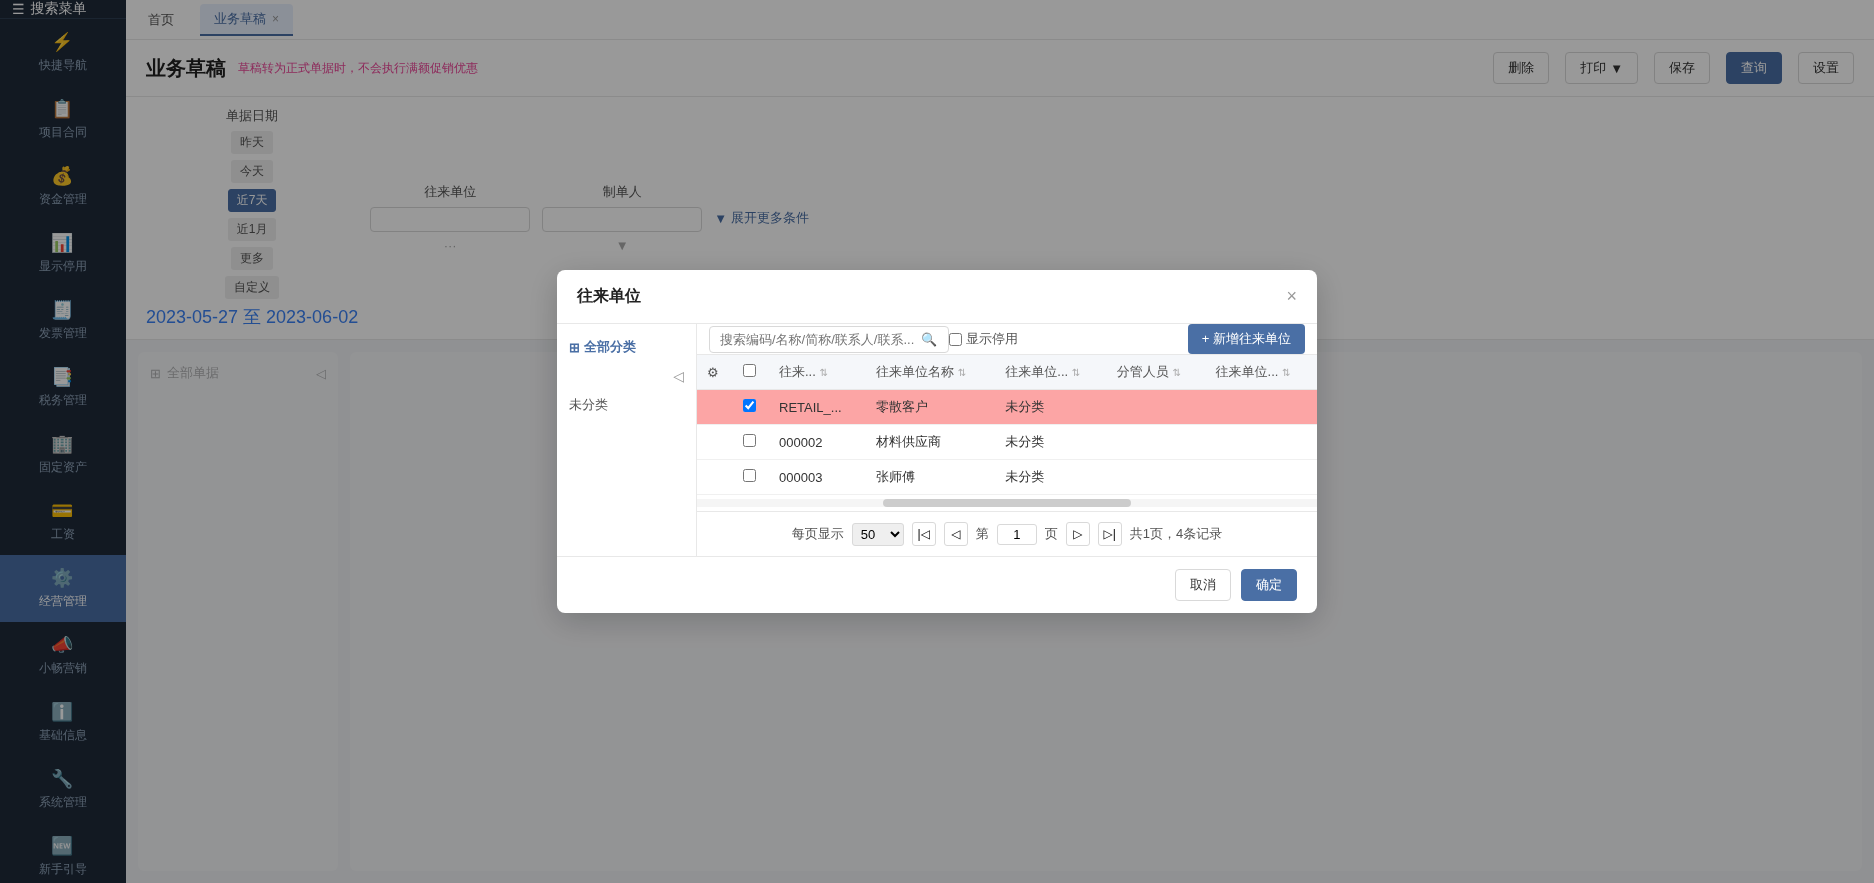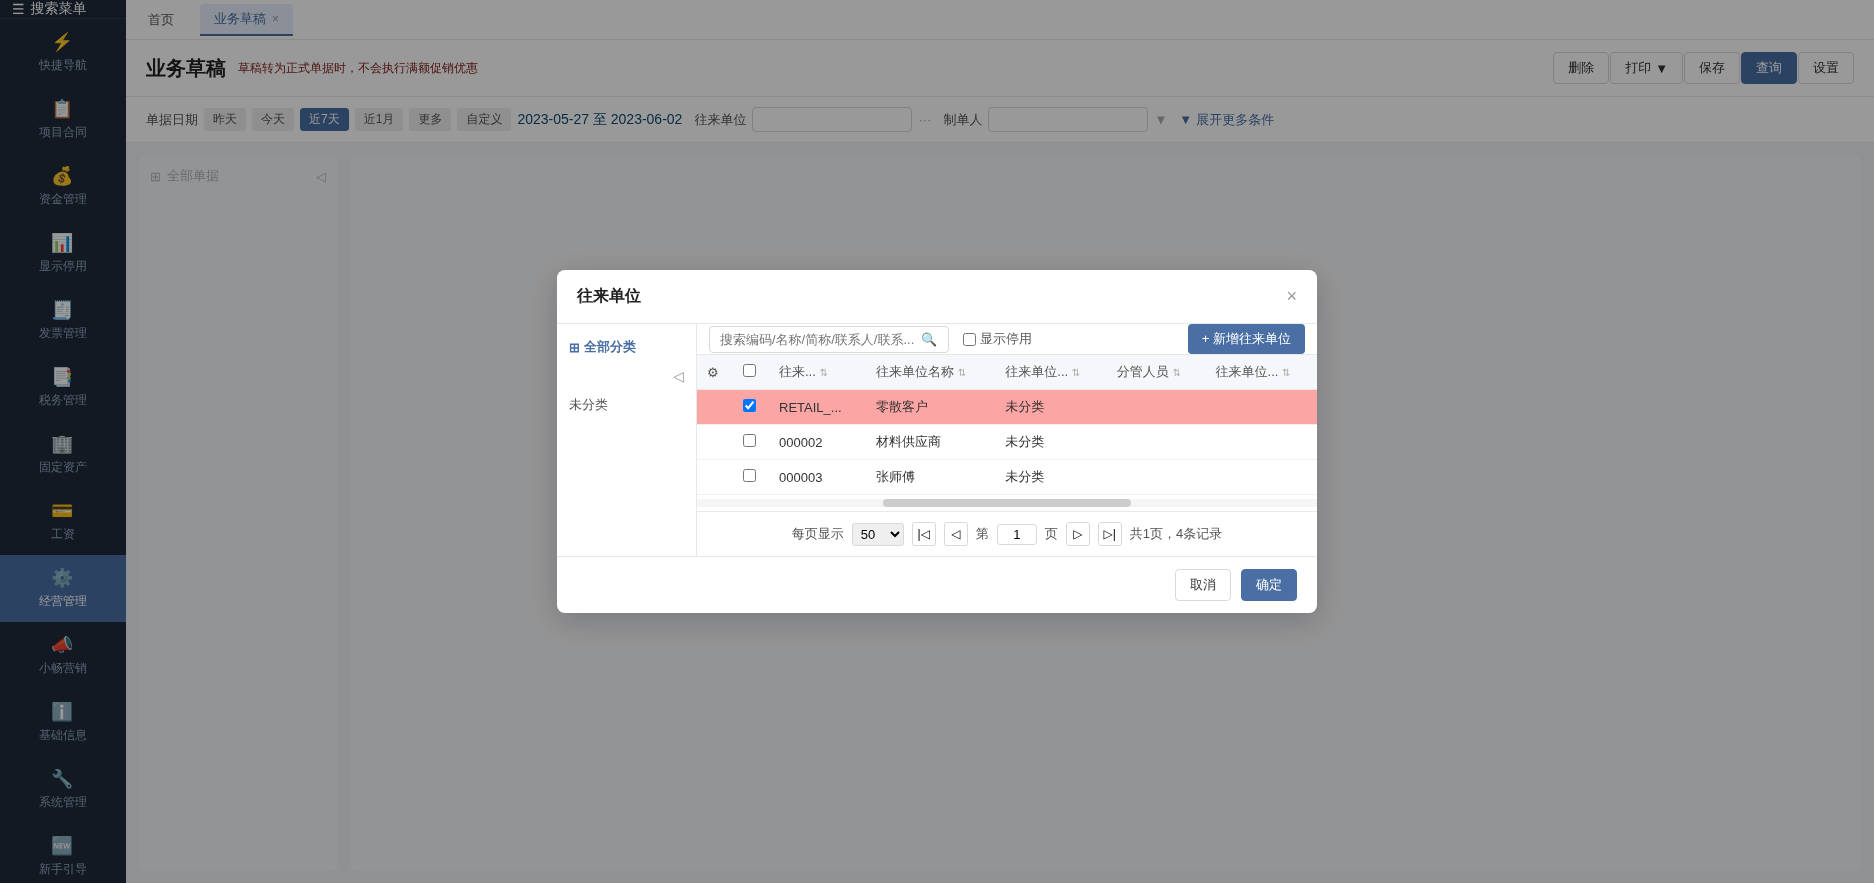--- a/index.html
+++ b/index.html
@@ -77,36 +77,36 @@
     
     .page-header {
       background: #fff;
       padding: 12px 20px;
       display: flex;
       align-items: center;
       justify-content: space-between;
       border-bottom: 1px solid #e8e8e8;
     }
     .page-title { font-size: 20px; font-weight: bold; color: #222; }
-    .page-subtitle { font-size: 12px; color: #7f1d1d; margin-left: 12px; }
-    .header-actions { display: flex; gap: 1px; align-items: center; }
+    .page-subtitle { font-size: 12px; color: #ec4899; margin-left: 12px; }
+    .header-actions { display: flex; gap: 16px; align-items: center; }
     .btn { padding: 6px 14px; border-radius: 4px; font-size: 13px; cursor: pointer; border: 1px solid #d9d9d9; background: #fff; color: #333; display: flex; align-items: center; gap: 4px; }
     .btn-primary { background: #4a6fa5; color: #fff; border-color: #4a6fa5; }
 
     
     .filter-bar {
       background: #fff;
       padding: 10px 20px;
       display: flex;
       align-items: center;
       gap: 12px;
       flex-wrap: wrap;
       border-bottom: 1px solid #e8e8e8;
     }
-    .filter-item { display: flex; align-items: center; gap: 6px; font-size: 13px; color: #555; }
+    .filter-item { display: flex; align-items: center; gap: 6px; font-size: 13px; color: #555; flex-direction: column; }
     .date-btn { padding: 2px 8px; border-radius: 3px; font-size: 12px; cursor: pointer; border: 1px solid transparent; color: #555; }
     .date-btn.active { background: #4a6fa5; color: #fff; border-color: #4a6fa5; }
     .filter-input { border: 1px solid #d9d9d9; border-radius: 4px; padding: 4px 8px; font-size: 13px; width: 160px; }
     .expand-btn { color: #4a6fa5; font-size: 13px; cursor: pointer; display: flex; align-items: center; gap: 4px; }
 
     
     .content-area {
       flex: 1;
       display: flex;
       overflow: hidden;
@@ -185,21 +185,21 @@
     .table-panel {
       flex: 1;
       display: flex;
       flex-direction: column;
       overflow: hidden;
     }
     .table-toolbar {
       padding: 0 12px;
       display: flex;
       align-items: center;
-      gap: 14px;
+      gap: 0;
       border-bottom: 1px solid #e8e8e8;
     }
     .search-input {
       border: 1px solid #d9d9d9;
       border-radius: 4px;
       padding: 5px 10px;
       font-size: 13px;
       width: 240px;
       display: flex;
       align-items: center;
@@ -344,21 +344,21 @@
 
   <div class="filter-bar">
     <div class="filter-item">
       <span>单据日期</span>
       <button class="date-btn">昨天</button>
       <button class="date-btn">今天</button>
       <button class="date-btn active">近7天</button>
       <button class="date-btn">近1月</button>
       <button class="date-btn">更多</button>
       <button class="date-btn">自定义</button>
-      <span style="font-size:14px;color:#0c4a6e;">2023-05-27 至 2023-06-02</span>
+      <span style="font-size:18px;color:#3b82f6;">2023-05-27 至 2023-06-02</span>
     </div>
     <div class="filter-item">
       <span>往来单位</span>
       <input class="filter-input" style="">
       <span style="color:#aaa;">···</span>
     </div>
     <div class="filter-item">
       <span>制单人</span>
       <input class="filter-input" style="">
       <span style="color:#aaa;">▼</span>

